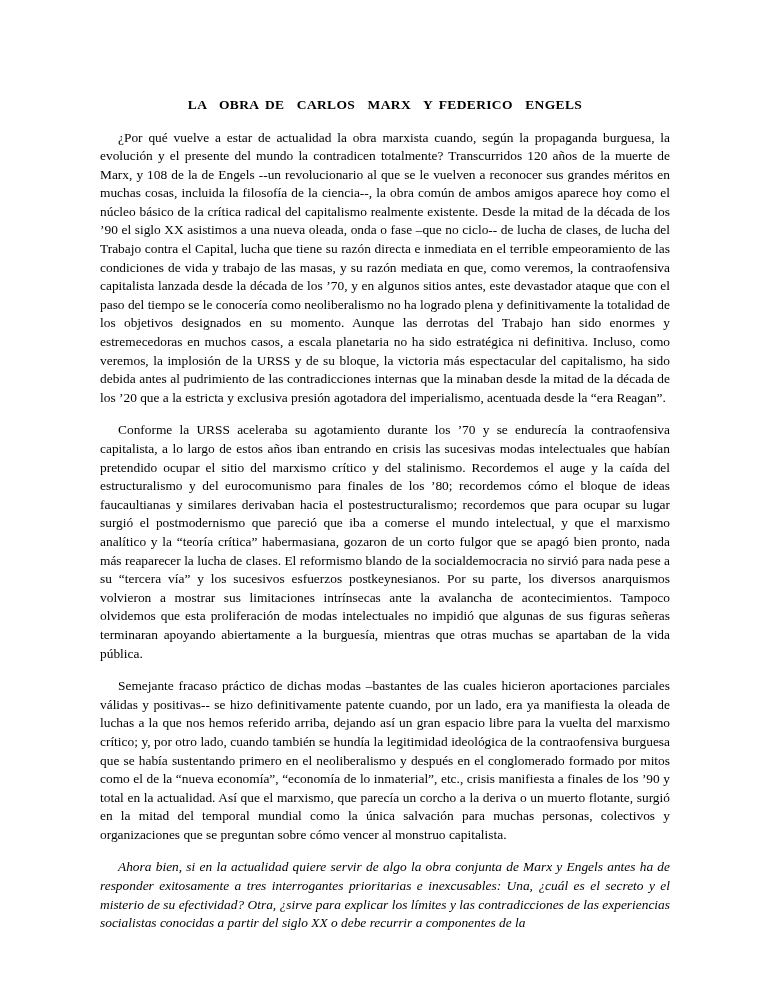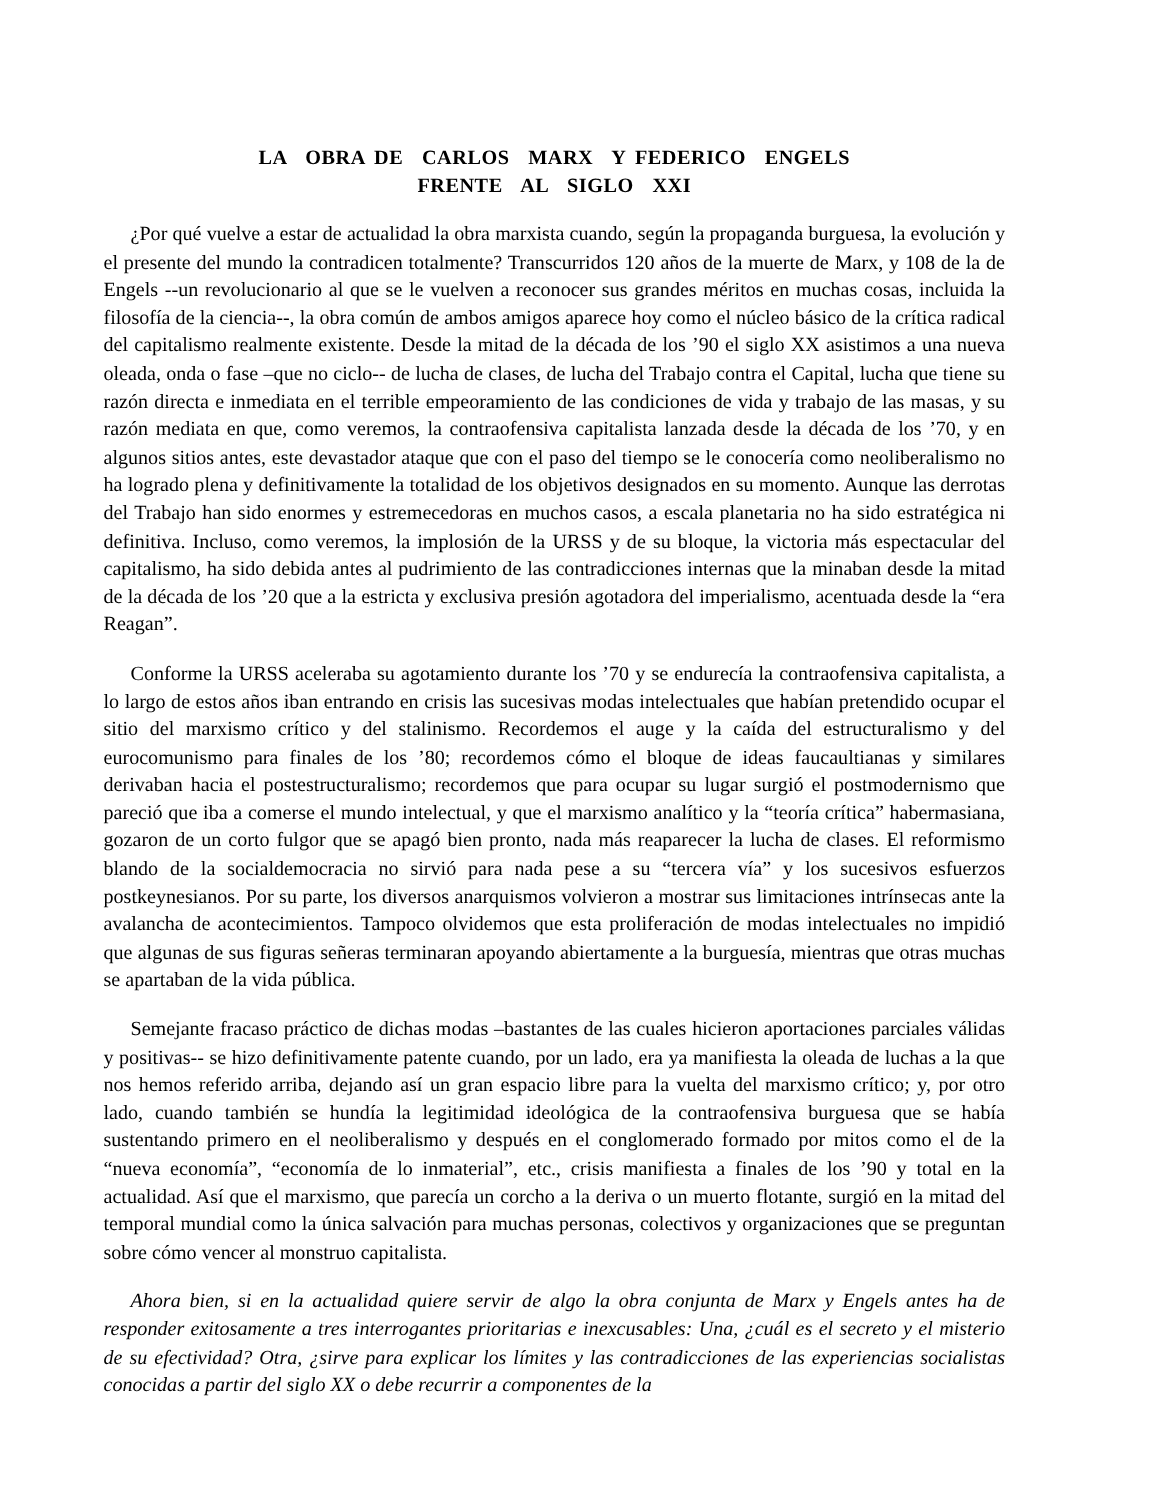--- a/index.html
+++ b/index.html
@@ -12,21 +12,21 @@
     width: 768px;
     height: 994px;
     font-family: "Liberation Serif", "DejaVu Serif", serif;
     color: #000000;
     overflow: hidden;
   }
   .page {
     box-sizing: border-box;
     width: 768px;
     height: 994px;
-    padding: 96px 98px 40px 69px;
+    padding: 96px 98px 40px 100px;
     background: #ffffff;
     position: relative;
   }
   .doc-title {
     text-align: center;
     font-weight: bold;
     font-size: 13.5px;
     line-height: 18.5px;
     letter-spacing: 0.35px;
     margin: 0 0 14px 0;
@@ -52,21 +52,20 @@
     font-style: italic;
   }
 </style>
 </head>
 <body>
 
 <div class="page">
 
   <h1 class="doc-title">
     <span class="title-line">LA  OBRA DE  CARLOS  MARX  Y FEDERICO  ENGELS</span>
-    <span class="title-line">FRENTE  AL  SIGLO  XXI</span>
   </h1>
 
   <p class="para indented">¿Por qué vuelve a estar de actualidad la obra marxista cuando, según la propaganda burguesa, la evolución  y el presente del  mundo la contradicen totalmente? Transcurridos 120 años de la muerte de Marx, y 108 de la de Engels  --un revolucionario al que se le vuelven a reconocer sus grandes méritos en muchas cosas, incluida la filosofía de la ciencia--,  la obra común de ambos amigos aparece hoy como el núcleo básico de la crítica radical del capitalismo realmente existente. Desde la mitad de la década de los ’90 el siglo XX asistimos a una nueva oleada, onda o fase –que no ciclo-- de lucha de clases, de lucha del Trabajo contra el Capital, lucha que tiene su razón directa e inmediata en el terrible empeoramiento de las condiciones de vida y trabajo de las masas, y su razón mediata en que, como veremos, la contraofensiva capitalista lanzada desde la década de los ’70, y en algunos sitios antes, este devastador ataque que con el paso del tiempo se le conocería como neoliberalismo no ha logrado plena y  definitivamente la totalidad de los objetivos designados en su momento. Aunque las derrotas del Trabajo han sido enormes y estremecedoras en muchos casos, a escala planetaria no ha sido estratégica ni definitiva.  Incluso, como veremos, la implosión de la URSS y de su bloque, la victoria más espectacular del capitalismo, ha sido debida antes al pudrimiento de las contradicciones internas que la minaban desde la mitad de la década de los ’20 que a la estricta y exclusiva presión agotadora del imperialismo, acentuada desde la “era Reagan”.</p>
   <p class="para indented">Conforme la URSS aceleraba su agotamiento durante los ’70 y se endurecía la contraofensiva capitalista, a lo largo de estos años iban entrando en crisis las sucesivas modas intelectuales que habían pretendido ocupar el sitio del marxismo crítico y del stalinismo. Recordemos el auge y la caída del estructuralismo y del eurocomunismo para finales de los ’80; recordemos cómo el bloque de ideas faucaultianas y similares derivaban hacia el postestructuralismo; recordemos que para ocupar su lugar surgió el postmodernismo que pareció que iba a comerse el mundo intelectual, y que el marxismo analítico y la “teoría crítica” habermasiana, gozaron de un corto fulgor que se apagó bien pronto, nada más reaparecer la lucha de clases. El reformismo blando de la socialdemocracia no sirvió para nada pese a su “tercera vía” y los sucesivos esfuerzos postkeynesianos. Por su parte, los diversos anarquismos volvieron a mostrar sus limitaciones intrínsecas ante la avalancha de acontecimientos. Tampoco olvidemos que esta proliferación de modas intelectuales no impidió que algunas de sus figuras señeras terminaran apoyando abiertamente a la burguesía, mientras que otras muchas  se apartaban de la vida pública.</p>
   <p class="para indented">Semejante fracaso práctico de dichas modas –bastantes de las cuales hicieron aportaciones parciales válidas y positivas--  se hizo definitivamente patente cuando, por un lado,  era ya manifiesta la oleada de luchas a la que nos hemos referido arriba, dejando así un gran espacio libre para la vuelta del marxismo crítico;  y, por otro lado, cuando también se hundía la legitimidad ideológica de la contraofensiva burguesa que se había sustentando primero en el neoliberalismo y después en el conglomerado formado por mitos como el de la “nueva economía”, “economía de lo inmaterial”, etc., crisis manifiesta a finales de los ’90 y total en la actualidad. Así que el marxismo, que parecía un corcho a la deriva o un muerto flotante, surgió en la mitad del temporal mundial como la única salvación para muchas personas, colectivos y organizaciones que se preguntan sobre cómo vencer al monstruo capitalista.</p>
   <p class="para indented">Ahora bien, si en la actualidad quiere servir de algo la obra conjunta de Marx y Engels antes ha de responder exitosamente a tres interrogantes prioritarias e inexcusables: Una, ¿cuál es el secreto y el misterio de su efectividad? Otra, ¿sirve para explicar los límites y las contradicciones de las experiencias socialistas conocidas a partir del siglo XX o debe recurrir a componentes de la</p>
 
 </div>
 
 </body></html>

